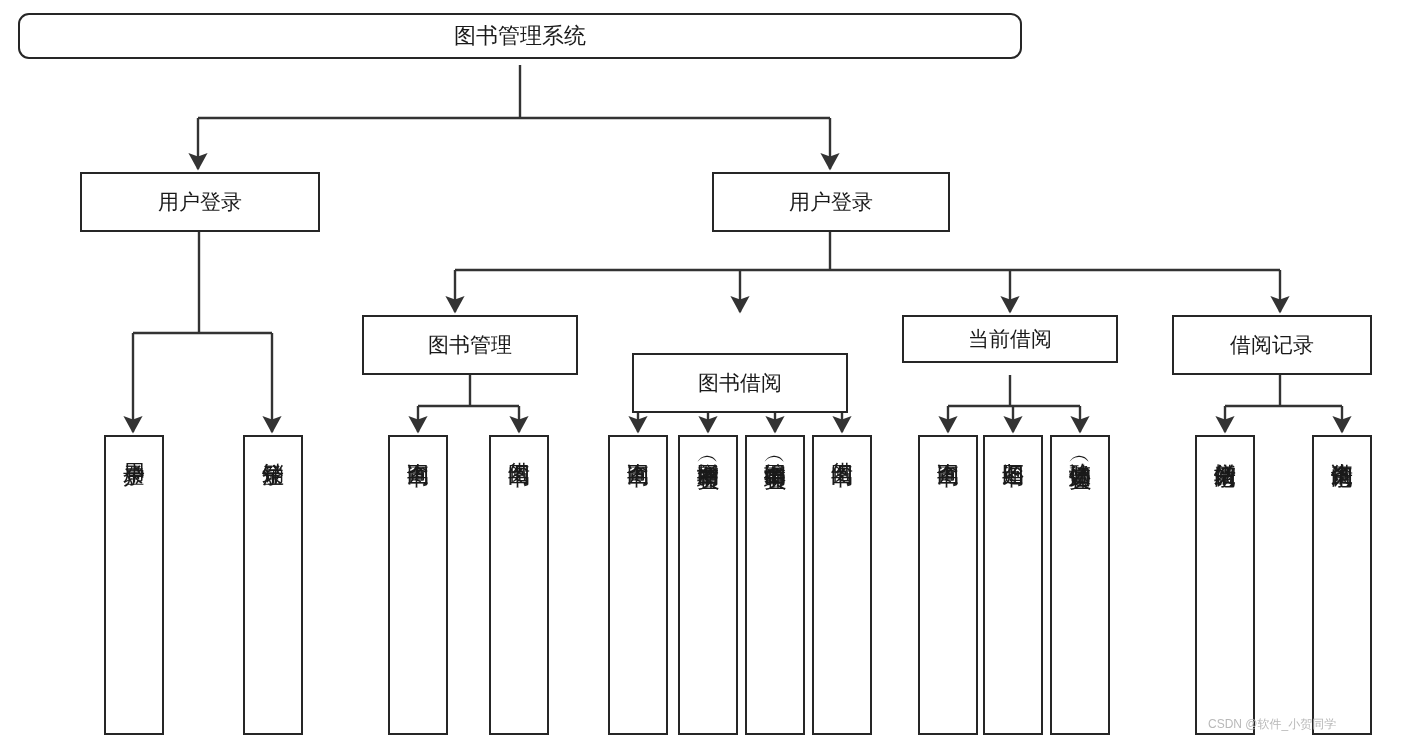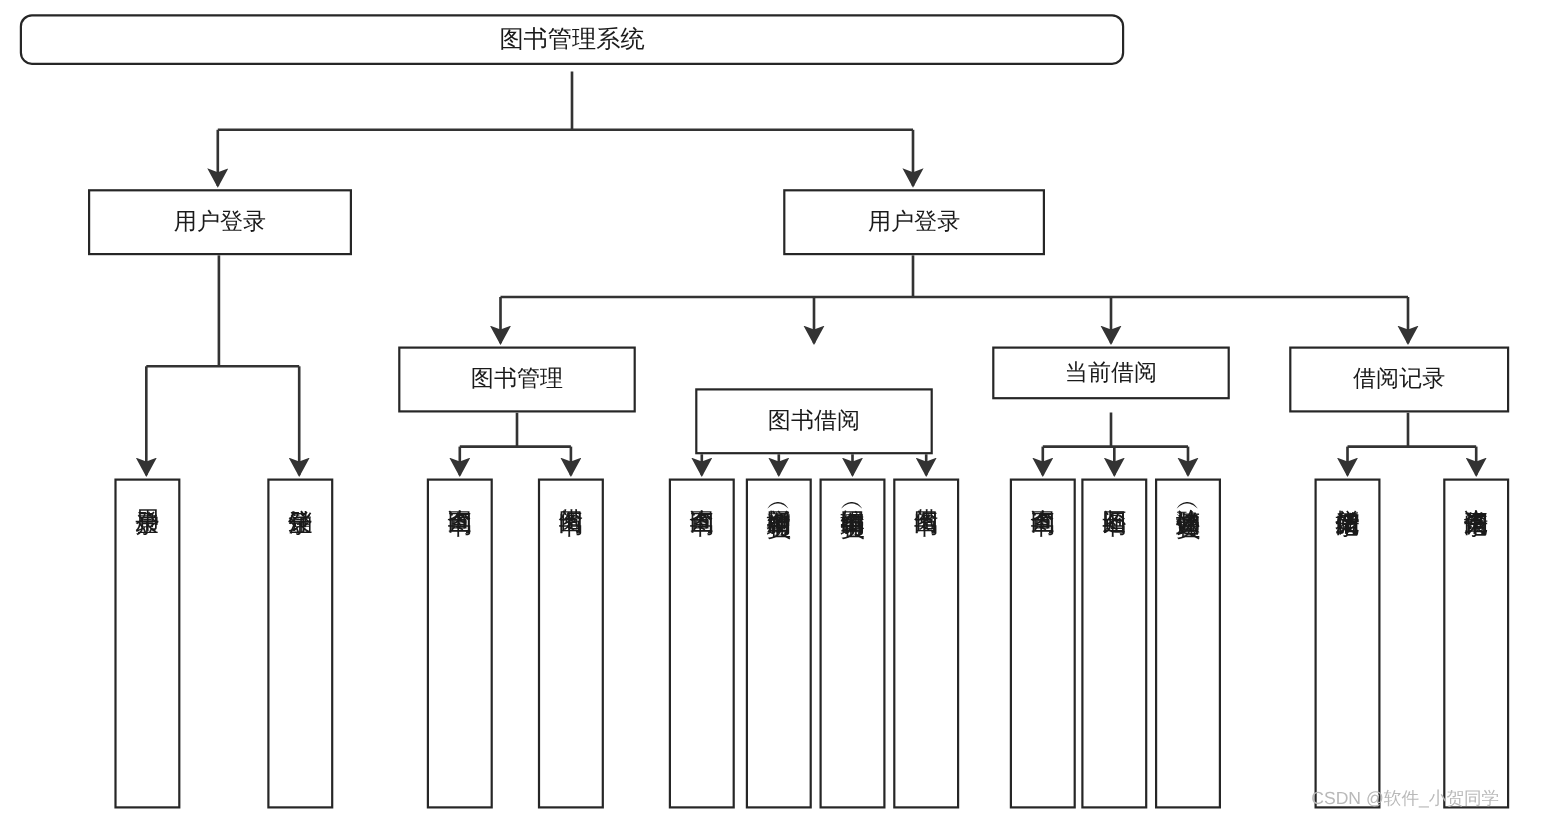--- a/index.html
+++ b/index.html
@@ -57,23 +57,24 @@
   .node.vert .label {
     writing-mode: vertical-rl;
     text-orientation: upright;
     font-size: 22px;
     letter-spacing: 1px;
     line-height: 1;
   }
   .watermark {
     position: absolute;
     color: #b9b9b9;
-    font-size: 16px;
+    font-size: 12px;
     white-space: nowrap;
     z-index: 3;
+    margin-left: 16px;
   }
 </style>
 </head>
 <body>
 
 <div id="canvas">
 
   <svg id="edges" viewBox="0 0 1405 747" xmlns="http://www.w3.org/2000/svg">
     <defs>
       <marker id="arrow" viewBox="0 0 12 12" refX="10" refY="6" markerWidth="8" markerHeight="8" orient="auto-start-reverse">

